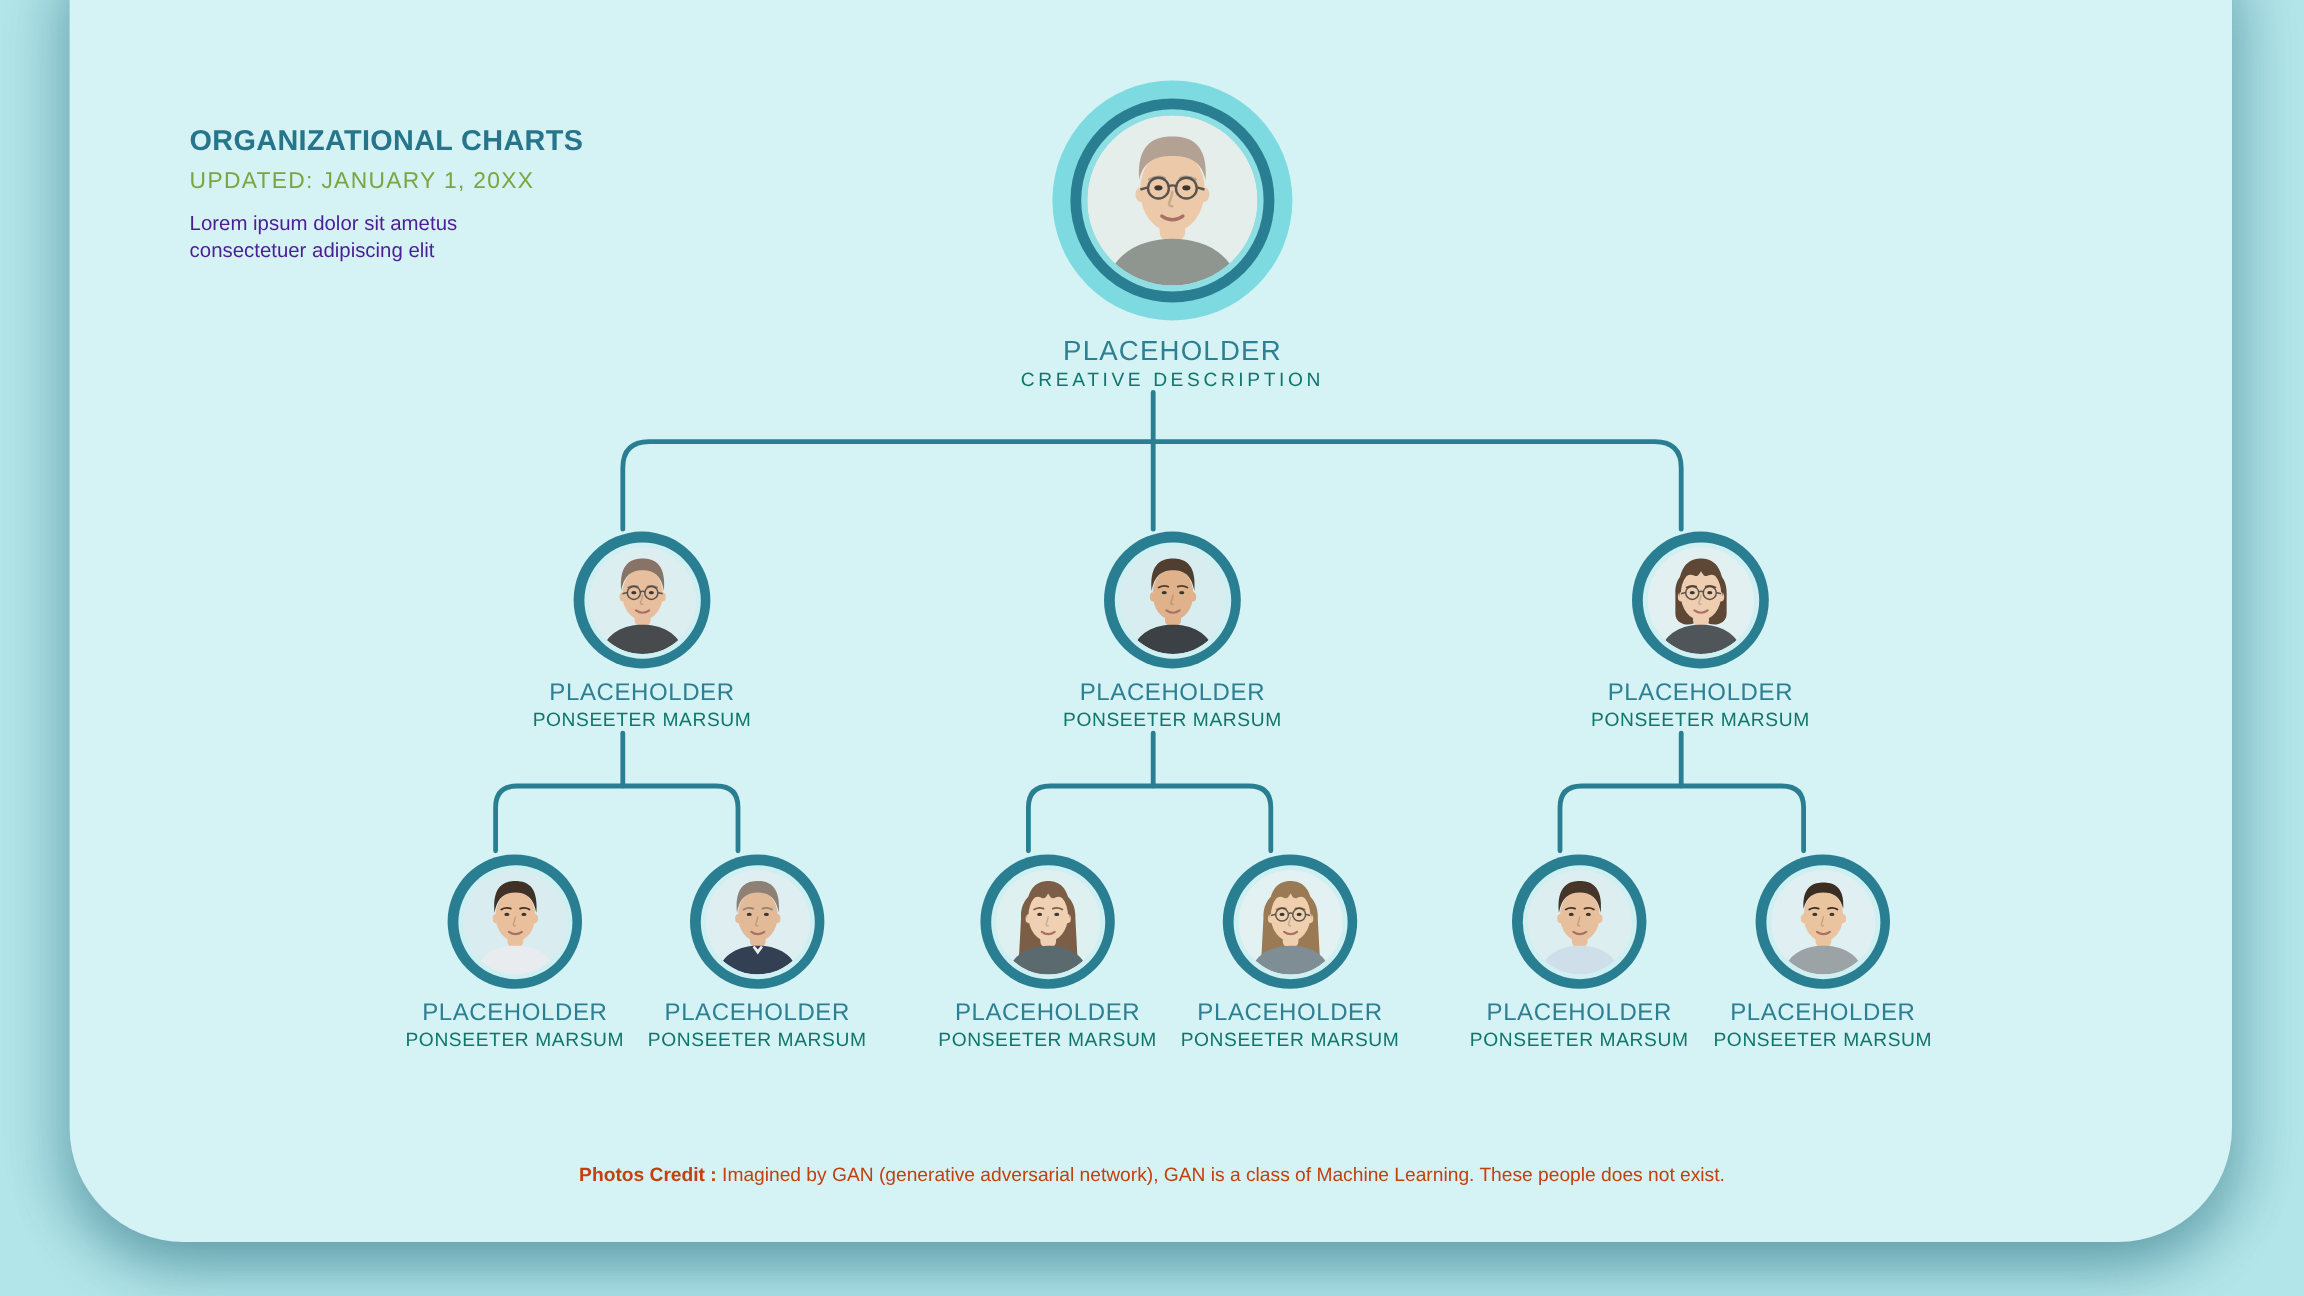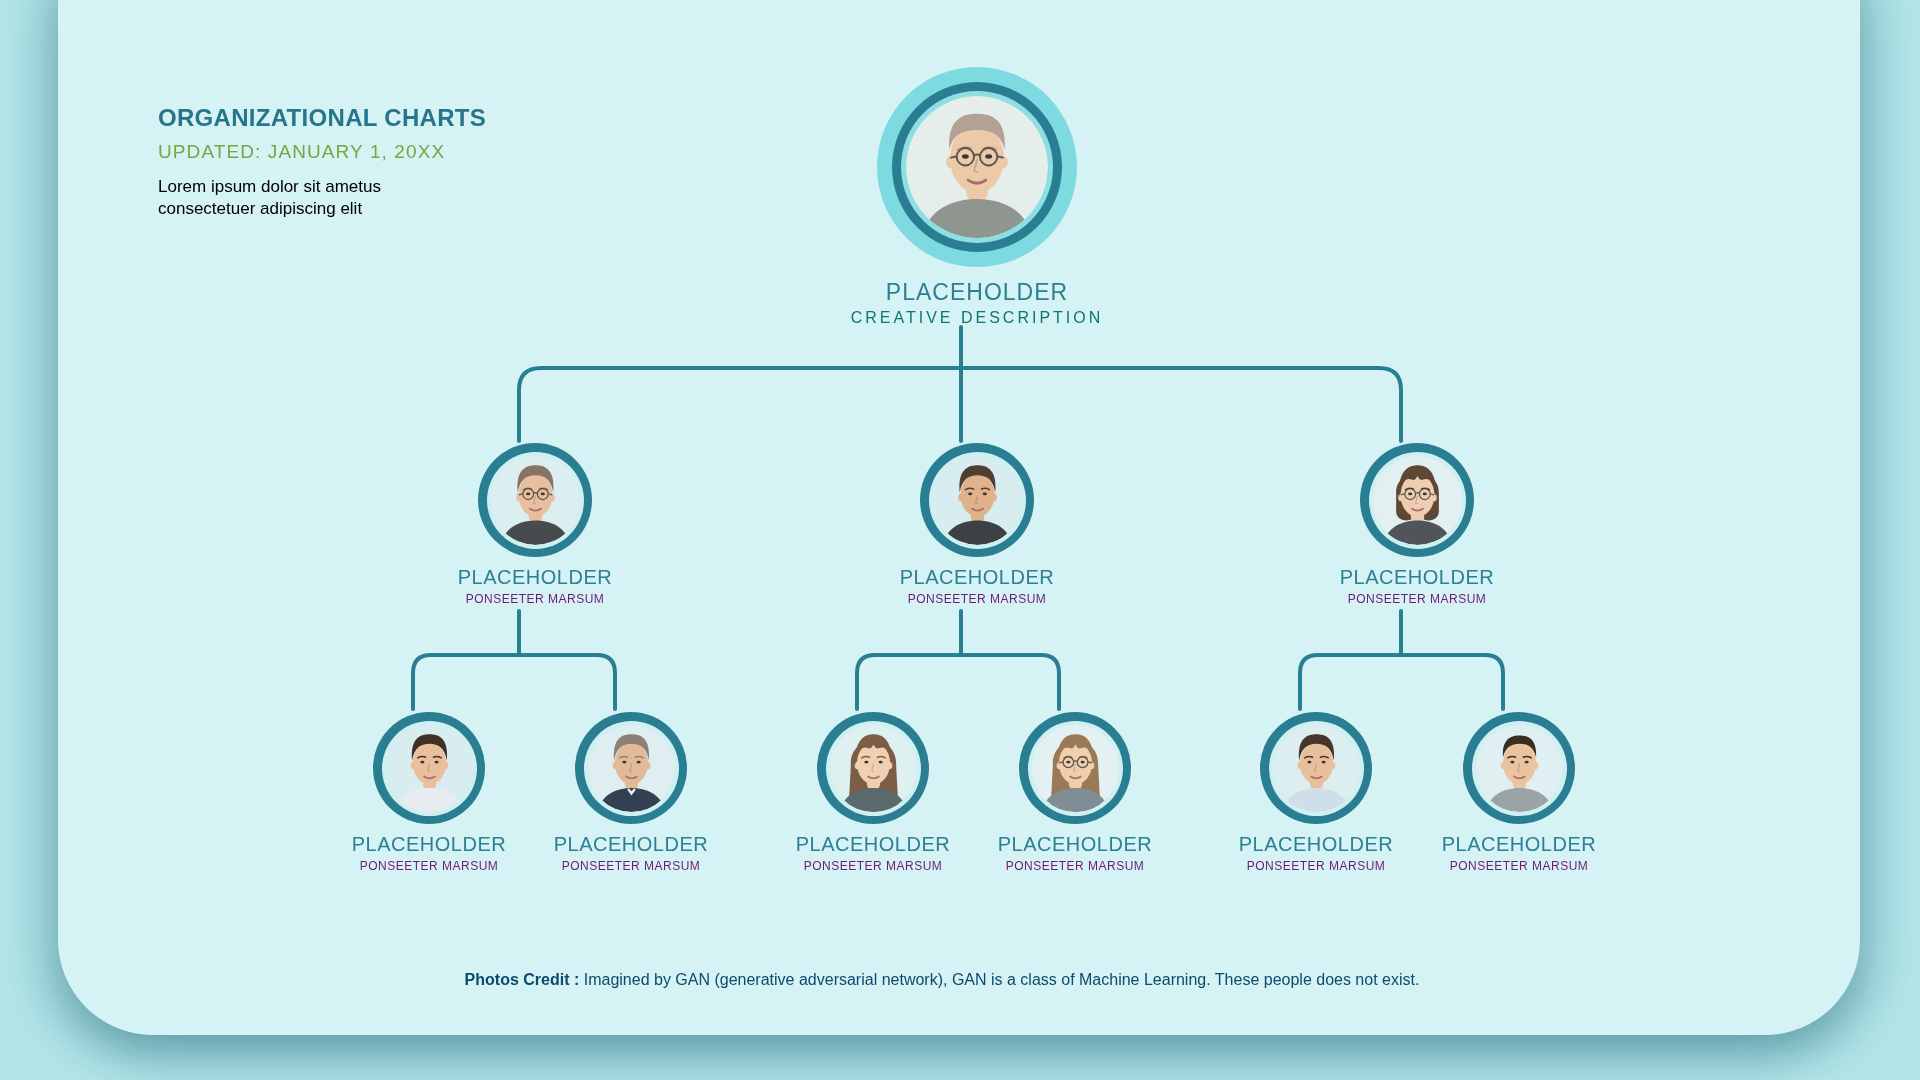--- a/index.html
+++ b/index.html
@@ -10,35 +10,35 @@
   }
   .card{
     position:absolute;left:58px;top:-50px;width:1802px;height:1085px;
     background:#d5f2f4;
     border-radius:50px 50px 95px 95px;
     box-shadow:0 24px 48px rgba(24,96,112,0.30), -20px 14px 38px rgba(24,96,112,0.16), 20px 14px 38px rgba(24,96,112,0.16);
   }
   .header{position:absolute;left:158px;top:104px;width:420px;}
   .hdr-title{font-size:24px;font-weight:bold;color:#26758b;letter-spacing:.3px;}
   .hdr-updated{font-size:19px;color:#7ca43f;letter-spacing:1.1px;margin-top:9px;}
-  .hdr-desc{font-size:17px;color:#000000;line-height:22px;margin-top:13px;}
+  .hdr-desc{font-size:17px;color:#4c1d95;line-height:22px;margin-top:13px;}
   .connectors{position:absolute;left:0;top:0;}
   #nodes-layer{position:absolute;left:16px;top:0;width:100%;height:100%;}
   .node{position:absolute;transform:translateX(-50%);text-align:center;width:280px;}
   .av-outer,.av-ring,.av-gap{border-radius:50%;display:flex;align-items:center;justify-content:center;margin:0 auto;}
   .av-photo{border-radius:50%;overflow:hidden;}
   .node-name{color:#2d7f93;}
   .node-role{margin-top:3px;}
   .root-node .node-name{font-size:23px;letter-spacing:1px;margin-top:12px;}
   .root-node .node-role{font-size:16px;letter-spacing:3px;color:#0f766e;}
   .child-node .node-name{font-size:20px;letter-spacing:.5px;margin-top:9px;}
-  .child-node .node-role{font-size:12px;letter-spacing:.5px;color:#701a75;}
+  .child-node .node-role{font-size:16px;letter-spacing:.5px;color:#0f766e;}
   .footer{
-    position:absolute;left:41px;top:971px;width:1802px;text-align:center;
-    font-size:16px;color:#0c4a6e;
+    position:absolute;left:59px;top:971px;width:1802px;text-align:center;
+    font-size:16px;color:#c2410c;
   }
   .footer .bold{font-weight:bold;}
 </style>
 </head>
 <body>
 
 <div class="card"></div>
 
 <div class="header">
   <div class="hdr-title">ORGANIZATIONAL CHARTS</div>

